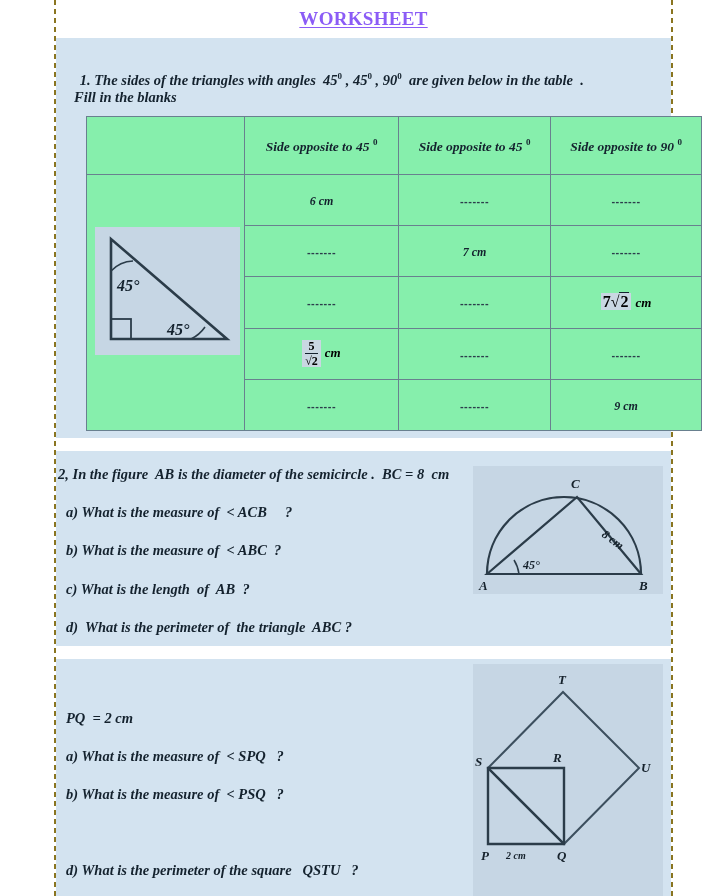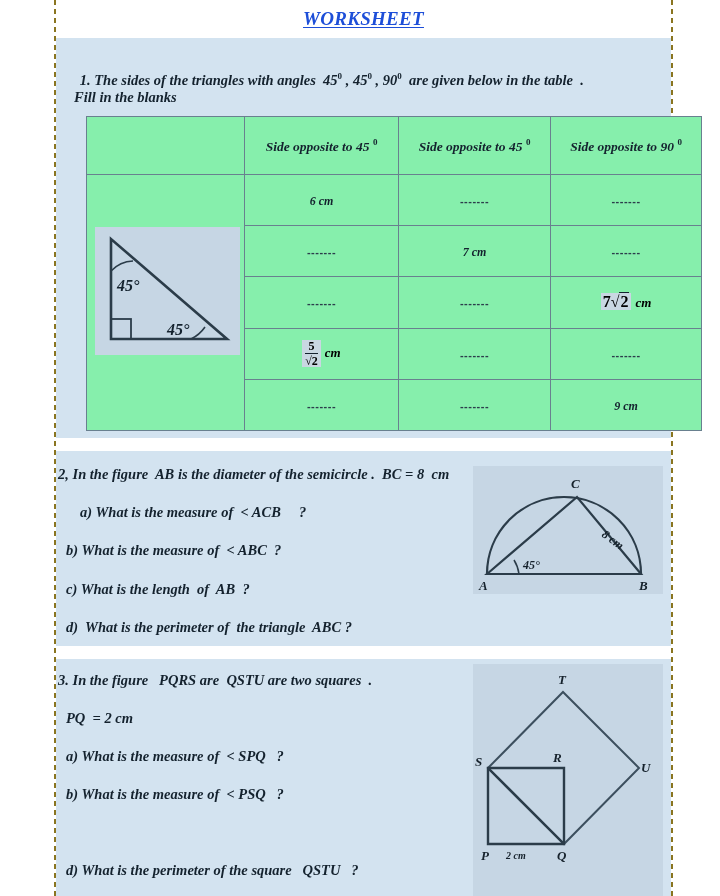--- a/index.html
+++ b/index.html
@@ -28,28 +28,27 @@
   .rule.left  { left: 54px; }
   .rule.right { left: 671px; }
 
   .title-band {
     position: absolute;
     left: 56px; right: 49px; top: 0; height: 38px;
     background: #ffffff;
     display: flex; align-items: center; justify-content: center;
   }
   .title {
-    color: #1d4ed8;
+    color: #8b5cf6;
     font-family: "Liberation Serif", serif;
     font-weight: bold;
     font-size: 19px;
     letter-spacing: .3px;
     text-decoration: underline;
     text-underline-offset: 2px;
-    font-style: italic;
   }
 
   .band {
     position: absolute;
     left: 56px; right: 49px;
     background: #d3e3f0;
   }
   #band-q1 { top: 38px;  height: 400px; }
   #band-q2 { top: 451px; height: 195px; }
   #band-q3 { top: 659px; height: 237px; }
@@ -254,41 +253,40 @@
           <td>
             <span class="cellv">9 cm</span>
           </td>
         </tr>
       </tbody>
     </table>
   </div>
 
   <div class="band" id="band-q2">
     <div class="qline qtext" style="left:2px;  top:15px;">2, In the figure  AB is the diameter of the semicircle .  BC = 8  cm</div>
-    <div class="qline qtext" style="left:10px; top:53px;margin-left:14px;">a) What is the measure of  &lt; ACB     ?</div>
+    <div class="qline qtext" style="left:10px; top:53px;">a) What is the measure of  &lt; ACB     ?</div>
     <div class="qline qtext" style="left:10px; top:91px;">b) What is the measure of  &lt; ABC  ?</div>
     <div class="qline qtext" style="left:10px; top:130px;">c) What is the length  of  AB  ?</div>
     <div class="qline qtext" style="left:10px; top:168px;">d)  What is the perimeter of  the triangle  ABC ?</div>
   </div>
 
   <div class="figbox" id="fig-semi">
     <svg width="190" height="128" viewBox="0 0 190 128">
       <path d="M14,108 A77,77 0 0 1 168,108" fill="none" stroke="#2b3c49" stroke-width="2.2"></path>
       <polygon points="14,108 104,31 168,108" fill="none" stroke="#2b3c49" stroke-width="2.2"></polygon>
       <path d="M46,108 A34,34 0 0 0 41,94" fill="none" stroke="#2b3c49" stroke-width="1.5"></path>
       <text x="50" y="103" font-family="Liberation Serif, serif" font-size="12" font-weight="bold" fill="#16222c" font-style="italic">45°</text>
       <text x="128" y="70" font-family="Liberation Serif, serif" font-size="12" font-weight="bold" fill="#16222c" font-style="italic" transform="rotate(36 128 70)">8 cm</text>
       <text x="6" y="124" font-family="Liberation Serif, serif" font-size="13" font-weight="bold" fill="#16222c" font-style="italic">A</text>
       <text x="166" y="124" font-family="Liberation Serif, serif" font-size="13" font-weight="bold" fill="#16222c" font-style="italic">B</text>
       <text x="98" y="22" font-family="Liberation Serif, serif" font-size="13" font-weight="bold" fill="#16222c" font-style="italic">C</text>
     </svg>
   </div>
 
   <div class="band" id="band-q3">
-    <div class="qline qtext" style="left:2px;  top:13px;">3. In the figure   PQRS are  QSTU are two squares  .</div>
     <div class="qline qtext" style="left:10px; top:51px;">PQ  = 2 cm</div>
     <div class="qline qtext" style="left:10px; top:89px;">a) What is the measure of  &lt; SPQ   ?</div>
     <div class="qline qtext" style="left:10px; top:127px;">b) What is the measure of  &lt; PSQ   ?</div>
     <div class="qline qtext" style="left:10px; top:203px;">d) What is the perimeter of the square   QSTU   ?</div>
   </div>
 
   <div class="figbox" id="fig-sq">
     <svg width="190" height="232" viewBox="0 0 190 232">
 
       <polygon points="15,104 90,28 166,104 91,180" fill="none" stroke="#3c4f5e" stroke-width="2"></polygon>

